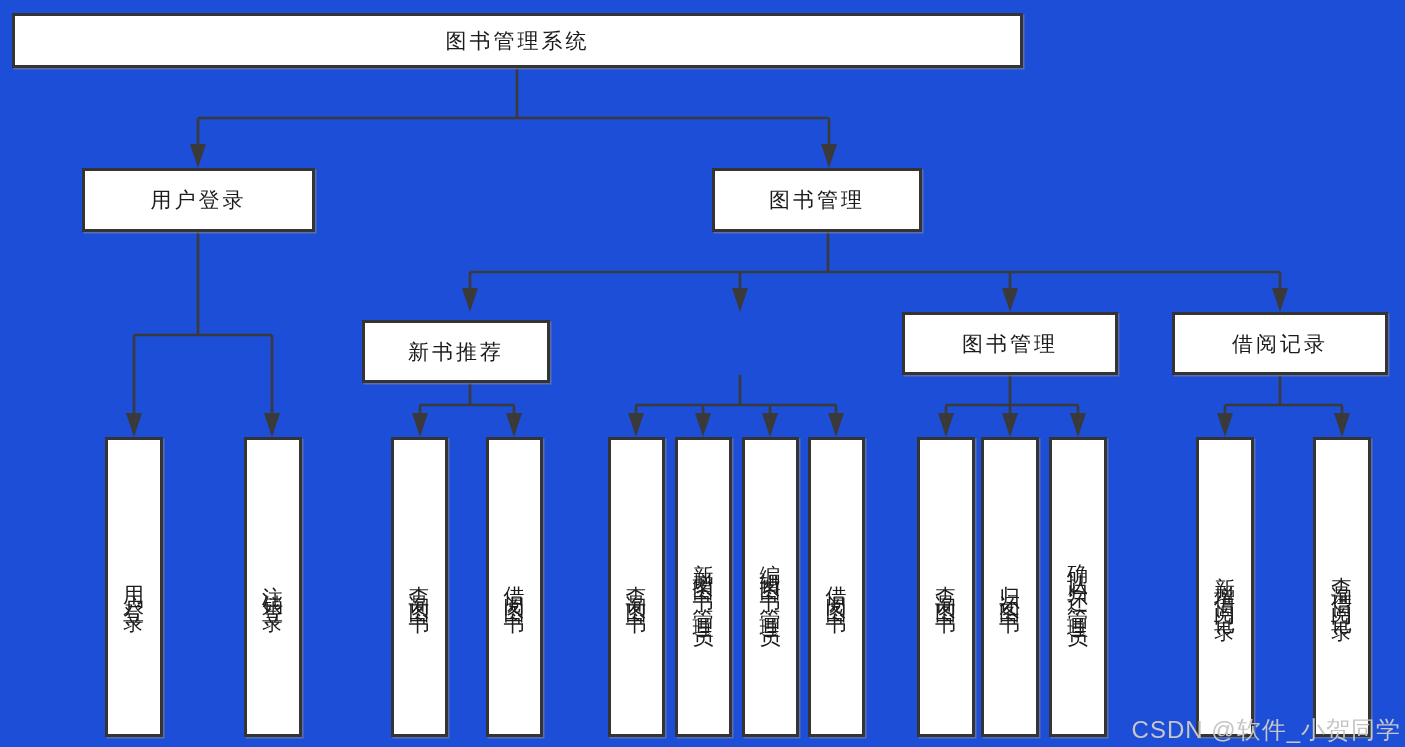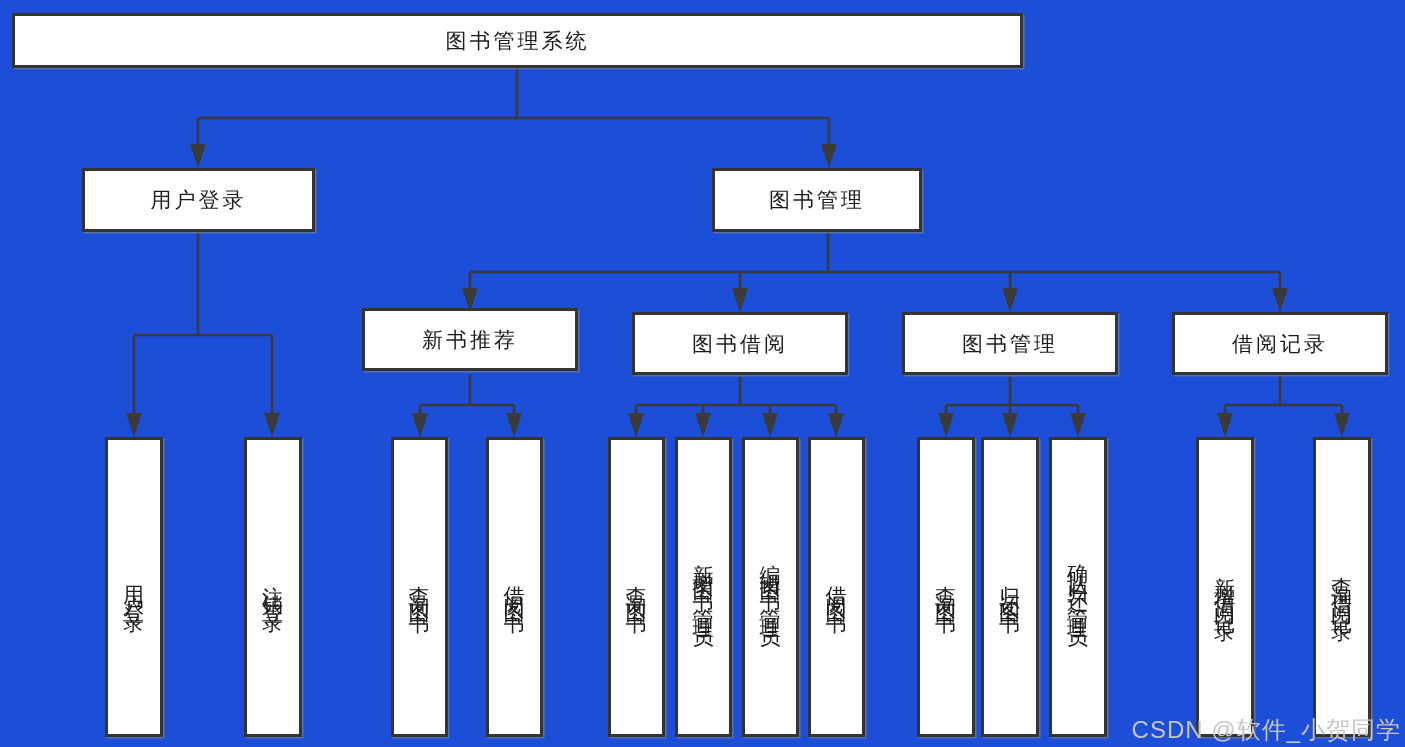--- a/index.html
+++ b/index.html
@@ -145,25 +145,22 @@
     <span class="h-label">图书管理系统</span>
   </div>
 
   <div class="node" style="left:82px;top:168px;width:233px;height:64px">
     <span class="h-label">用户登录</span>
   </div>
   <div class="node" style="left:712px;top:168px;width:210px;height:64px">
     <span class="h-label">图书管理</span>
   </div>
 
-  <div class="node" style="left:362px;top:308px;width:216px;height:63px">
+  <div class="node" style="left:362px;top:320px;width:188px;height:63px">
     <span class="h-label">新书推荐</span>
-  </div>
-  <div class="node" style="left:632px;top:312px;width:216px;height:63px">
-    <span class="h-label">图书借阅</span>
   </div>
   <div class="node" style="left:902px;top:312px;width:216px;height:63px">
     <span class="h-label">图书管理</span>
   </div>
   <div class="node" style="left:1172px;top:312px;width:216px;height:63px">
     <span class="h-label">借阅记录</span>
   </div>
 
   <div class="node" style="left:105px;top:437px;width:58px;height:300px">
     <span class="v-label">用户登录</span>

